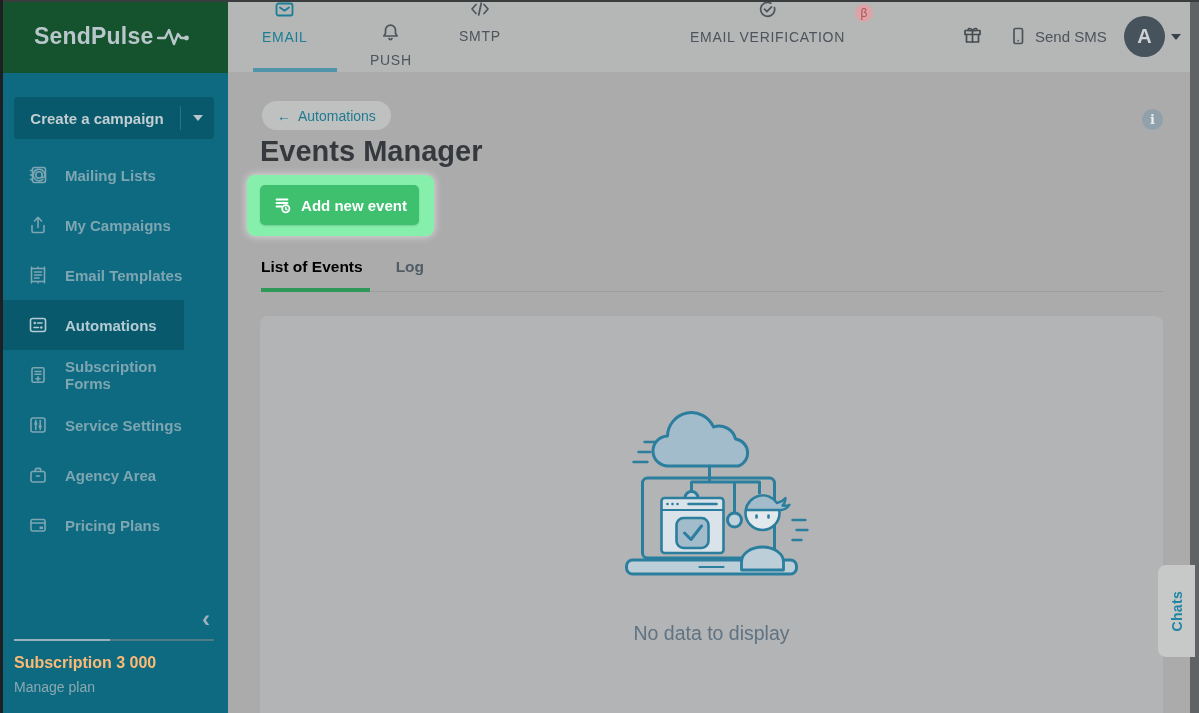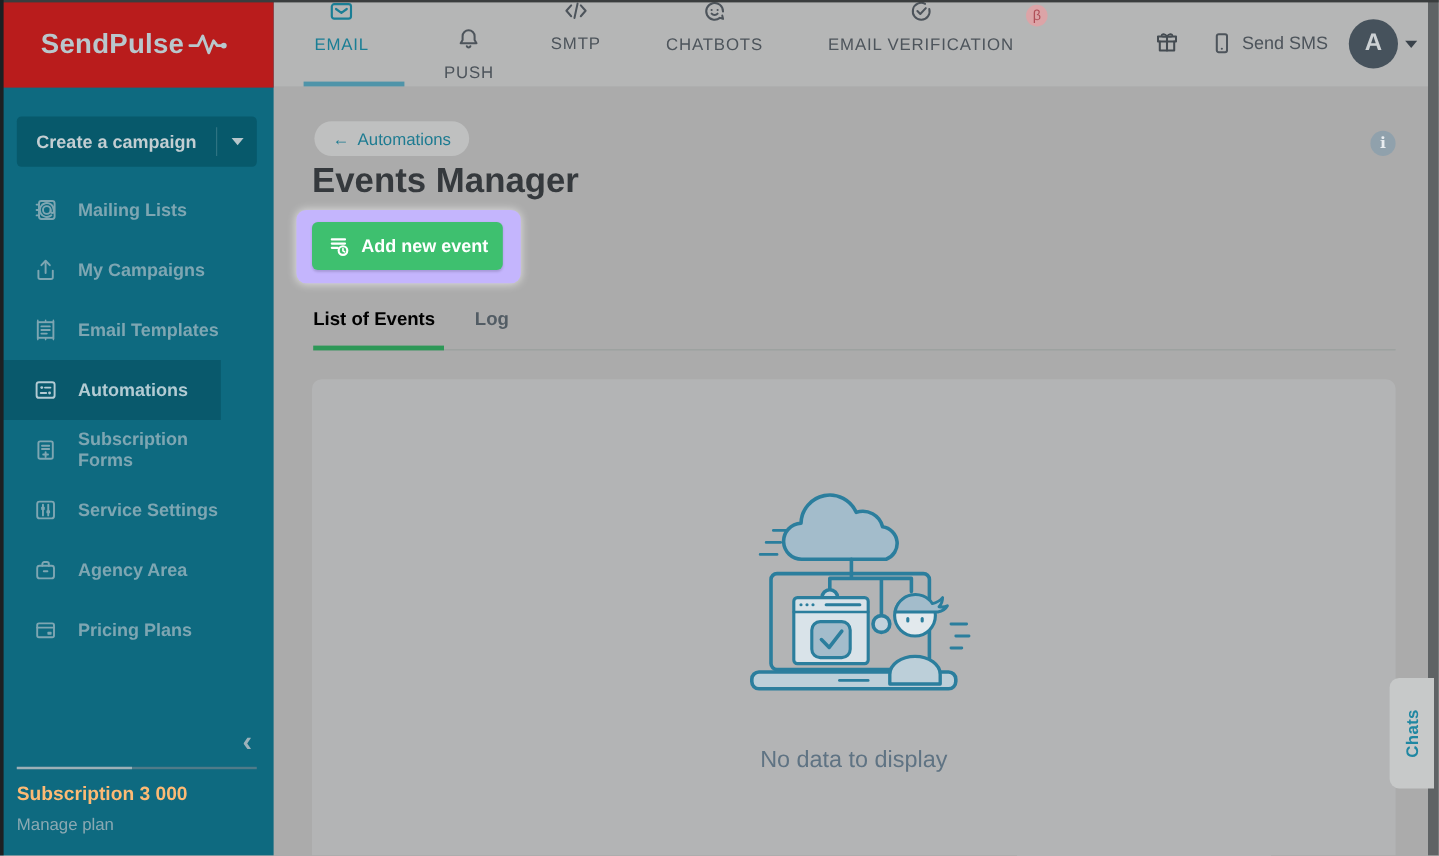--- a/index.html
+++ b/index.html
@@ -7,21 +7,21 @@
   body { position:relative; background:#ababab; font-family:"Liberation Sans",sans-serif; }
   svg { display:block; }
 
   
   .edge-top { position:absolute; left:0; top:0; width:1199px; height:2px; background:#3a3d3e; z-index:9; }
   .edge-left { position:absolute; left:0; top:0; width:3px; height:713px; background:#1d2022; z-index:9; }
   .scroll-strip { position:absolute; right:0; top:0; width:9px; height:713px; background:#5f6365; z-index:3; }
 
   
   .sidebar { position:absolute; left:0; top:0; width:228px; height:713px; background:#0e6a80; z-index:4; }
-  .logo-area { height:73px; background:#b91c1c; display:flex; align-items:center; padding-left:34px; }
+  .logo-area { height:73px; background:#14532d; display:flex; align-items:center; padding-left:34px; }
   .logo-text { color:#b9c7cc; font-size:23px; font-weight:bold; letter-spacing:.2px; }
   .logo-pulse { margin-left:4px; }
 
   .create-btn { position:absolute; left:14px; top:97px; width:200px; height:42px; background:#07596b;
     border-radius:4px; display:flex; align-items:center; cursor:pointer; }
   .create-btn .cb-label { flex:1; text-align:center; color:#c3ced2; font-size:15px; font-weight:bold; }
   .create-btn .cb-divider { width:1px; height:24px; background:rgba(255,255,255,.16); }
   .create-btn .cb-caret-box { width:33px; display:flex; justify-content:center; align-items:center; }
   .caret-down { width:0; height:0; border-left:5px solid transparent; border-right:5px solid transparent; border-top:6px solid #b7c6cb; }
 
@@ -63,21 +63,21 @@
 
   
   .content { position:absolute; left:228px; top:72px; width:971px; height:641px; background:#ababab; z-index:1; }
   .info-btn { position:absolute; left:914px; top:37px; width:21px; height:21px; border-radius:50%;
     background:#90a1ac; color:#e9edf0; font-family:"DejaVu Serif",serif; font-weight:bold; font-size:13px;
     display:flex; align-items:center; justify-content:center; cursor:pointer; }
   .breadcrumb { position:absolute; left:34px; top:29px; height:29px; background:#bfc0c0; border-radius:15px;
     display:inline-flex; align-items:center; padding:0 15px; gap:7px; color:#1e7b91; font-size:14px; cursor:pointer; }
   .page-title { position:absolute; left:32px; top:63px; color:#35393d; font-size:29px; font-weight:bold; }
 
-  .spotlight { position:absolute; left:19px; top:103px; width:187px; height:61px; background:#c4b5fd;
+  .spotlight { position:absolute; left:19px; top:103px; width:187px; height:61px; background:#86efac;
     border-radius:8px; box-shadow:0 0 8px rgba(255,255,255,.65); }
   .add-btn { position:absolute; left:13px; top:10px; width:159px; height:40px; background:#3ec06f;
     border-radius:5px; color:#ffffff; font-size:15px; font-weight:bold; display:flex; align-items:center;
     justify-content:center; gap:9px; cursor:pointer; box-shadow:0 1px 2px rgba(0,0,0,.15); }
 
   .tab-list { position:absolute; left:33px; top:186px; display:flex; gap:33px; font-size:15.5px; font-weight:bold; }
   .tab { color:#525c64; cursor:pointer; }
   .tab.active { color:#000000; }
   .tab-line { position:absolute; left:33px; top:219px; width:902px; height:1px; background:#9aa09d; }
   .tab-underline { position:absolute; left:33px; top:216px; width:109px; height:4px; background:#2d9857; }
@@ -213,29 +213,20 @@
 
   <div class="nav-item nav-smtp">
     <svg width="20" height="18" viewBox="0 0 20 18" fill="none" stroke="currentColor" stroke-width="1.7" stroke-linecap="round" stroke-linejoin="round">
       <polyline points="6,4.5 2,9 6,13.5"></polyline>
         <polyline points="14,4.5 18,9 14,13.5"></polyline>
         <path d="M11.3 3L8.7 15"></path>
     </svg>
     <span>SMTP</span>
   </div>
 
-  <div class="nav-item nav-chatbots">
-    <svg width="19" height="19" viewBox="0 0 19 19" fill="none" stroke="currentColor" stroke-width="1.7" stroke-linecap="round" stroke-linejoin="round">
-      <path d="M16.5 9.5a7 7 0 1 0-2.6 5.4l2.6.8-.6-2.7"></path>
-      <circle cx="7" cy="8.3" r=".9" fill="currentColor" stroke="none"></circle>
-        <circle cx="12" cy="8.3" r=".9" fill="currentColor" stroke="none"></circle>
-      <path d="M7 11.4a3.4 3.4 0 0 0 5 0"></path>
-    </svg>
-    <span>CHATBOTS</span>
-  </div>
 
   <div class="nav-item nav-verification">
     <svg width="19" height="19" viewBox="0 0 19 19" fill="none" stroke="currentColor" stroke-width="1.7" stroke-linecap="round" stroke-linejoin="round">
       <path d="M16.4 7.5a7 7 0 1 1-3.5-4.3"></path>
       <path d="M6.5 9.2l2.4 2.4 4.6-4.8"></path>
     </svg>
     <span>EMAIL VERIFICATION</span>
   </div>
   <div class="beta-badge">β</div>
 

